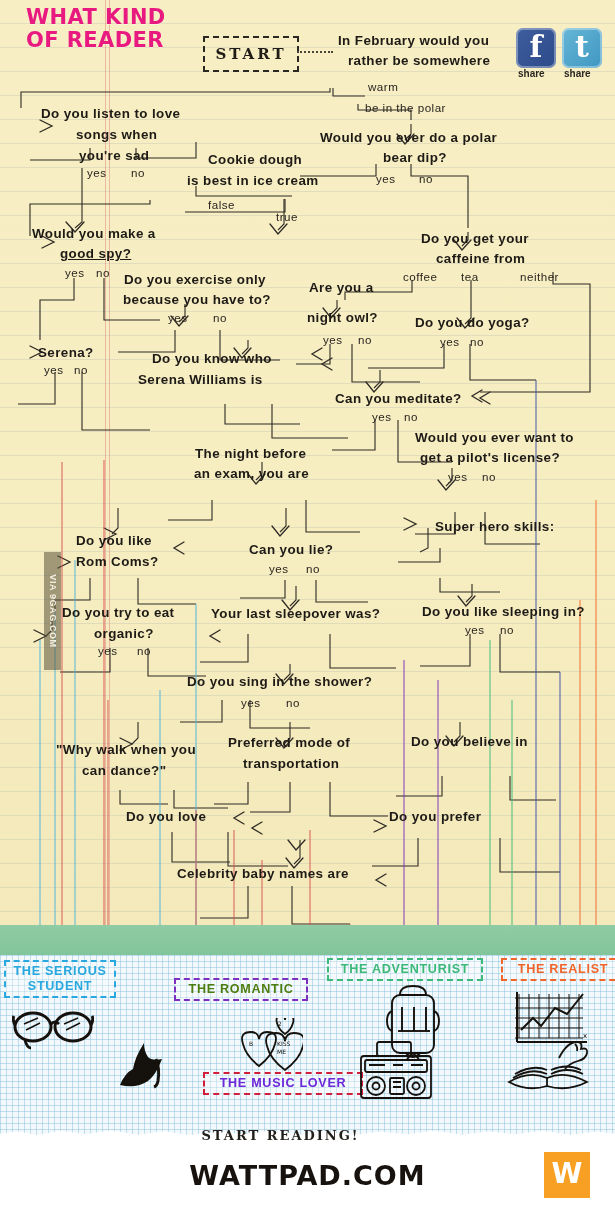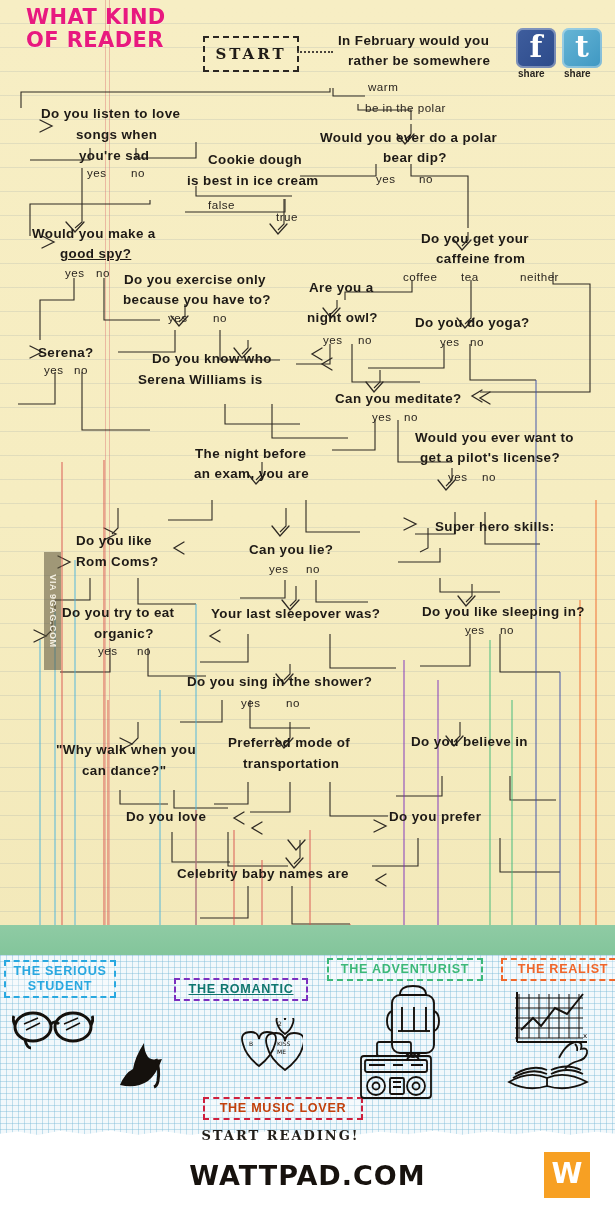--- a/index.html
+++ b/index.html
@@ -503,21 +503,21 @@
       <path d="M13 35 q2 8 6 8"></path>
     </g>
     <g fill="none" stroke="#15110d" stroke-width="1.4">
       <path d="M12 19 L26 13"></path>
         <path d="M14 25 L28 18"></path>
       <path d="M52 19 L66 13"></path>
         <path d="M54 25 L68 18"></path>
     </g>
   </svg>
 
-  <div class="result center" style="left:174px;top:978px;width:120px;border-color:#7b2fbe;color:#0f766e;text-decoration:underline;">
+  <div class="result center" style="left:174px;top:978px;width:120px;border-color:#7b2fbe;color:#4d7c0f;">
     <div>THE ROMANTIC</div>
   </div>
   <svg class="icon-sk" style="left:237px;top:1018px;" width="66" height="62" viewBox="0 0 66 62">
     <g fill="none" stroke="#15110d" stroke-width="1.8">
       <path d="M6 26 q-4 -12 8 -12 q7 0 8 7 q1 -7 8 -7 q12 0 8 12 q-3 12 -16 22 Q9 38 6 26Z"></path>
       <path d="M30 28 q-4 -13 9 -13 q8 0 9 8 q1 -8 9 -8 q13 0 9 13 q-3 13 -18 24 Q33 41 30 28Z"></path>
       <path d="M40 5 q-2 -7 4 -7 q4 0 4 4 q0 -4 4 -4 q6 0 4 7 q-2 7 -8 11 Q42 12 40 5Z"></path>
     </g>
     <g fill="#15110d" font-size="6" font-family="DejaVu Sans, sans-serif">
       <text x="12" y="28">B</text>
@@ -551,21 +551,21 @@
       <path d="M8 6 L8 50 M18 6 L18 50 M28 6 L28 50 M38 6 L38 50 M48 6 L48 50 M58 6 L58 50 M68 6 L68 50"></path>
       <path d="M4 10 L72 10 M4 20 L72 20 M4 30 L72 30 M4 40 L72 40 M4 50 L72 50"></path>
     </g>
     <g fill="none" stroke="#15110d" stroke-width="2">
       <path d="M6 4 L6 54 M6 54 L76 54"></path>
       <path d="M10 42 L22 30 L30 38 L44 20 L56 26 L72 6"></path>
     </g>
     <text x="72" y="50" font-size="7" font-family="DejaVu Sans, sans-serif">x</text>
   </svg>
 
-  <div class="result center" style="left:203px;top:1097px;width:146px;border-color:#cf1f3d;color:#c2410c;">
+  <div class="result center" style="left:203px;top:1072px;width:146px;border-color:#cf1f3d;color:#6d28d9;">
     <div>THE MUSIC LOVER</div>
   </div>
   <svg class="icon-sk" style="left:357px;top:1040px;" width="78" height="62" viewBox="0 0 78 62">
     <g fill="none" stroke="#15110d" stroke-width="1.8">
       <rect x="4" y="16" width="70" height="42" rx="3"></rect>
       <rect x="20" y="2" width="34" height="14" rx="2"></rect>
       <rect x="8" y="20" width="62" height="12" rx="2"></rect>
       <circle cx="19" cy="46" r="9"></circle>
         <circle cx="59" cy="46" r="9"></circle>
       <circle cx="19" cy="46" r="3.5"></circle>

